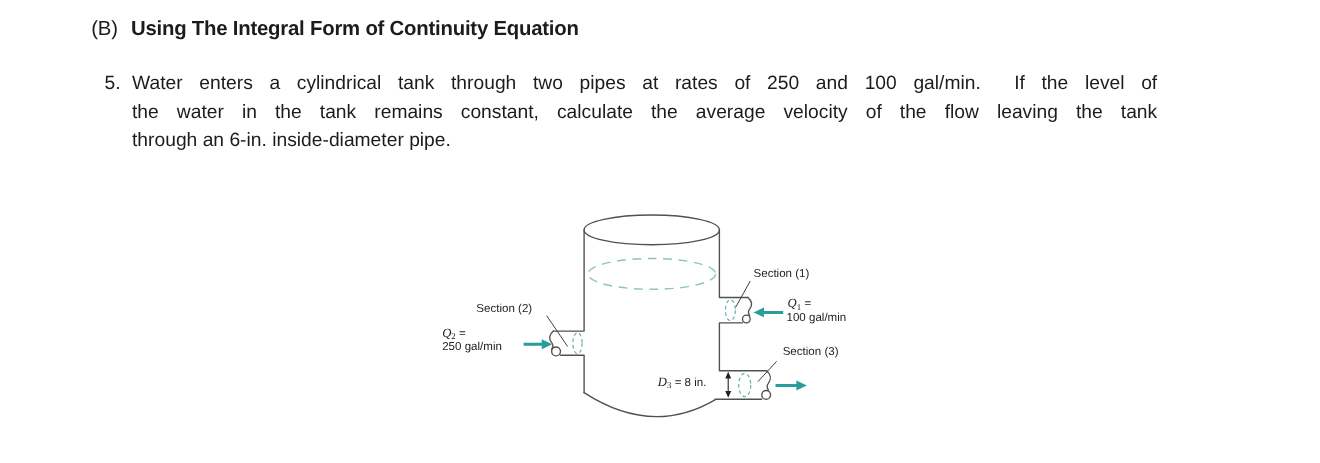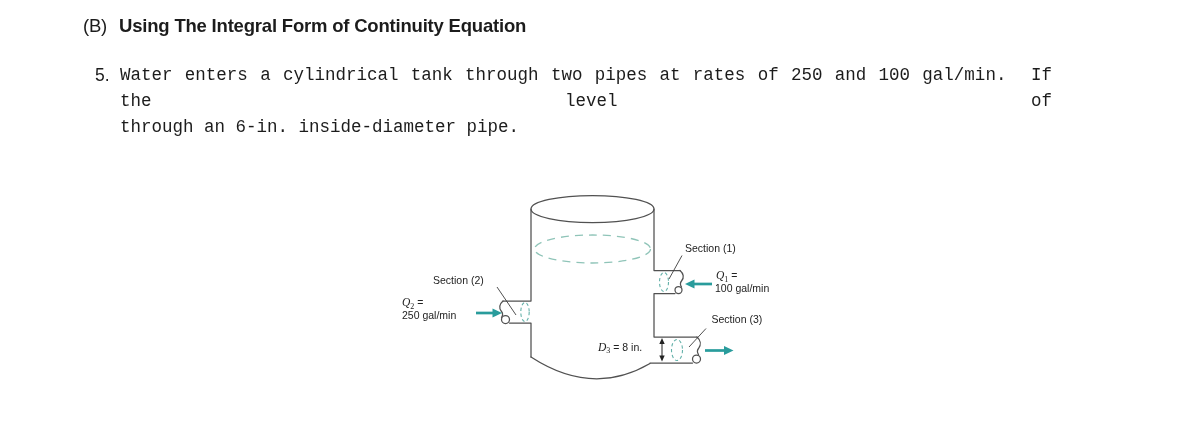--- a/index.html
+++ b/index.html
@@ -7,21 +7,21 @@
     position:relative;width:1200px;height:421px;background:#ffffff;overflow:hidden;
     font-family:"Liberation Sans", sans-serif;color:#1c1c1c;
   }
   
   #hdr{position:absolute;left:83px;top:15px;font-size:18.5px;letter-spacing:-0.2px;white-space:nowrap;}
   #hdr .prefix{font-weight:400;margin-right:12px;}
   #hdr .title{font-weight:700;}
   
   #prob{position:absolute;left:95px;top:62px;display:flex;}
   #prob .num{width:25px;font-size:17.5px;line-height:26px;flex:0 0 auto;}
-  #prob .lines{width:932px;font-size:17.5px;line-height:26px;font-family:Liberation Mono, monospace;}
+  #prob .lines{width:932px;font-size:17.5px;line-height:26px;}
   #prob .line{display:block;}
   #prob .line.j{text-align:justify;text-align-last:justify;}
   
   #fig{position:absolute;left:380px;top:175px;width:420px;height:230px;}
   svg text{fill:#222222;font-family:"Liberation Sans", sans-serif;font-size:10.5px;}
   svg .math{font-family:"Liberation Serif", serif;font-style:italic;font-size:11.5px;}
   svg .sub{font-family:"Liberation Serif", serif;font-style:normal;font-size:8px;}
   svg .rest{font-family:"Liberation Sans", sans-serif;font-style:normal;font-size:10.5px;}
   .outline{fill:none;stroke-width:1.25;stroke-linecap:round;stroke-linejoin:round;}
   .knob{fill:#ffffff;stroke-width:1.25;}
@@ -38,20 +38,21 @@
 <div id="canvas">
 
   <div id="hdr">
     <span class="prefix">(B)</span><span class="title">Using The Integral Form of Continuity Equation</span>
   </div>
 
   <div id="prob">
     <div class="num">5.</div>
     <div class="lines">
       <span class="line j">Water enters a cylindrical tank through two pipes at rates of 250 and 100 gal/min.&nbsp; If the level of</span>
+      <span class="line j">the water in the tank remains constant, calculate the average velocity of the flow leaving the tank</span>
       <span class="line">through an 6-in. inside-diameter pipe.</span>
     </div>
   </div>
 
   <div id="fig">
     <svg width="420" height="230" viewBox="0 0 420 230">
 
       <g class="outline" stroke="#515151">
         <ellipse cx="212.5" cy="34" rx="61.5" ry="13.5"></ellipse>
 

